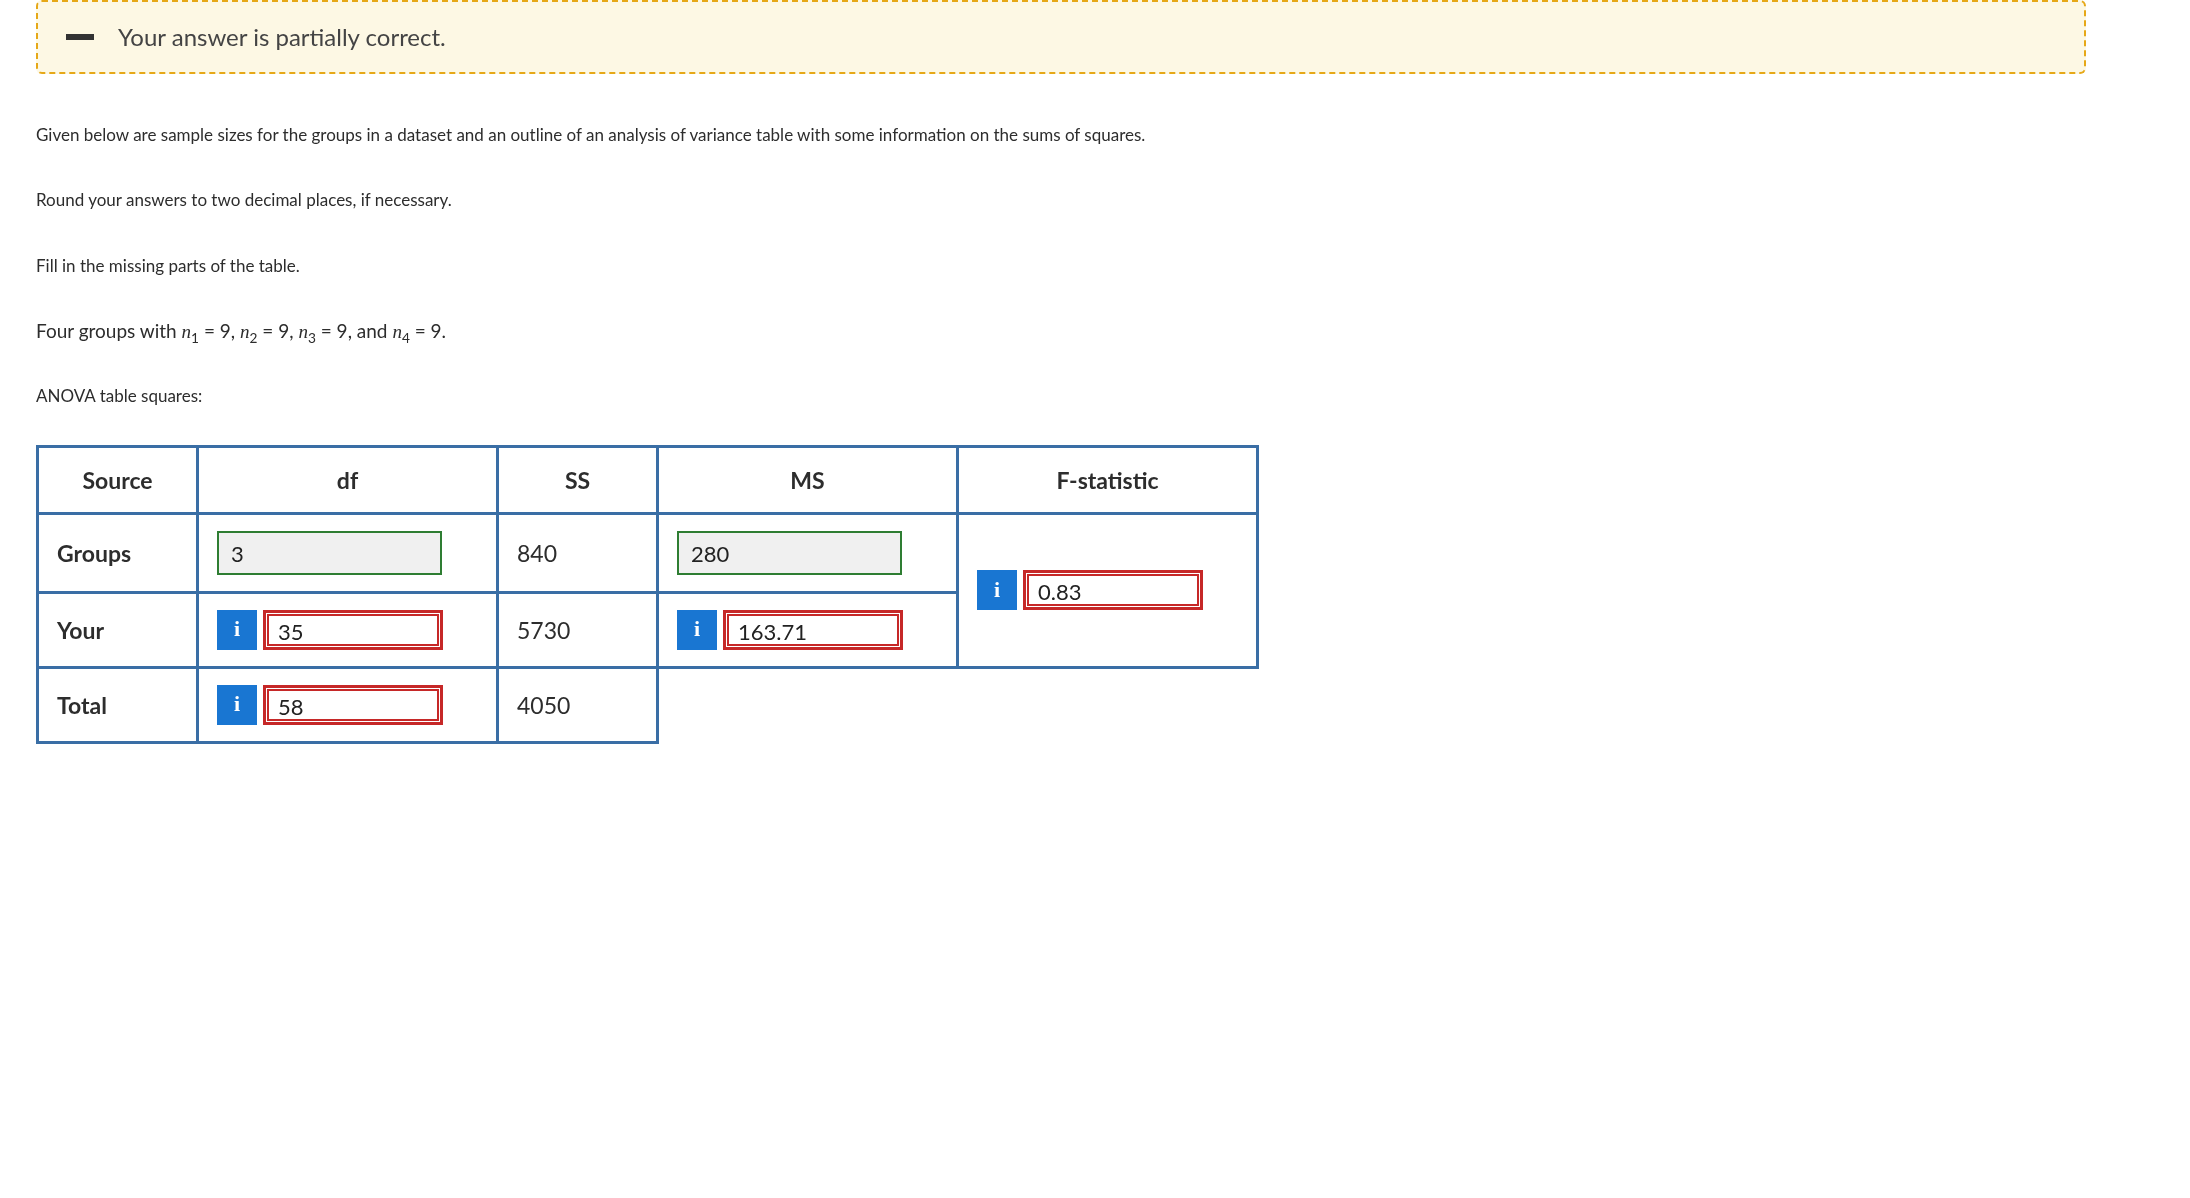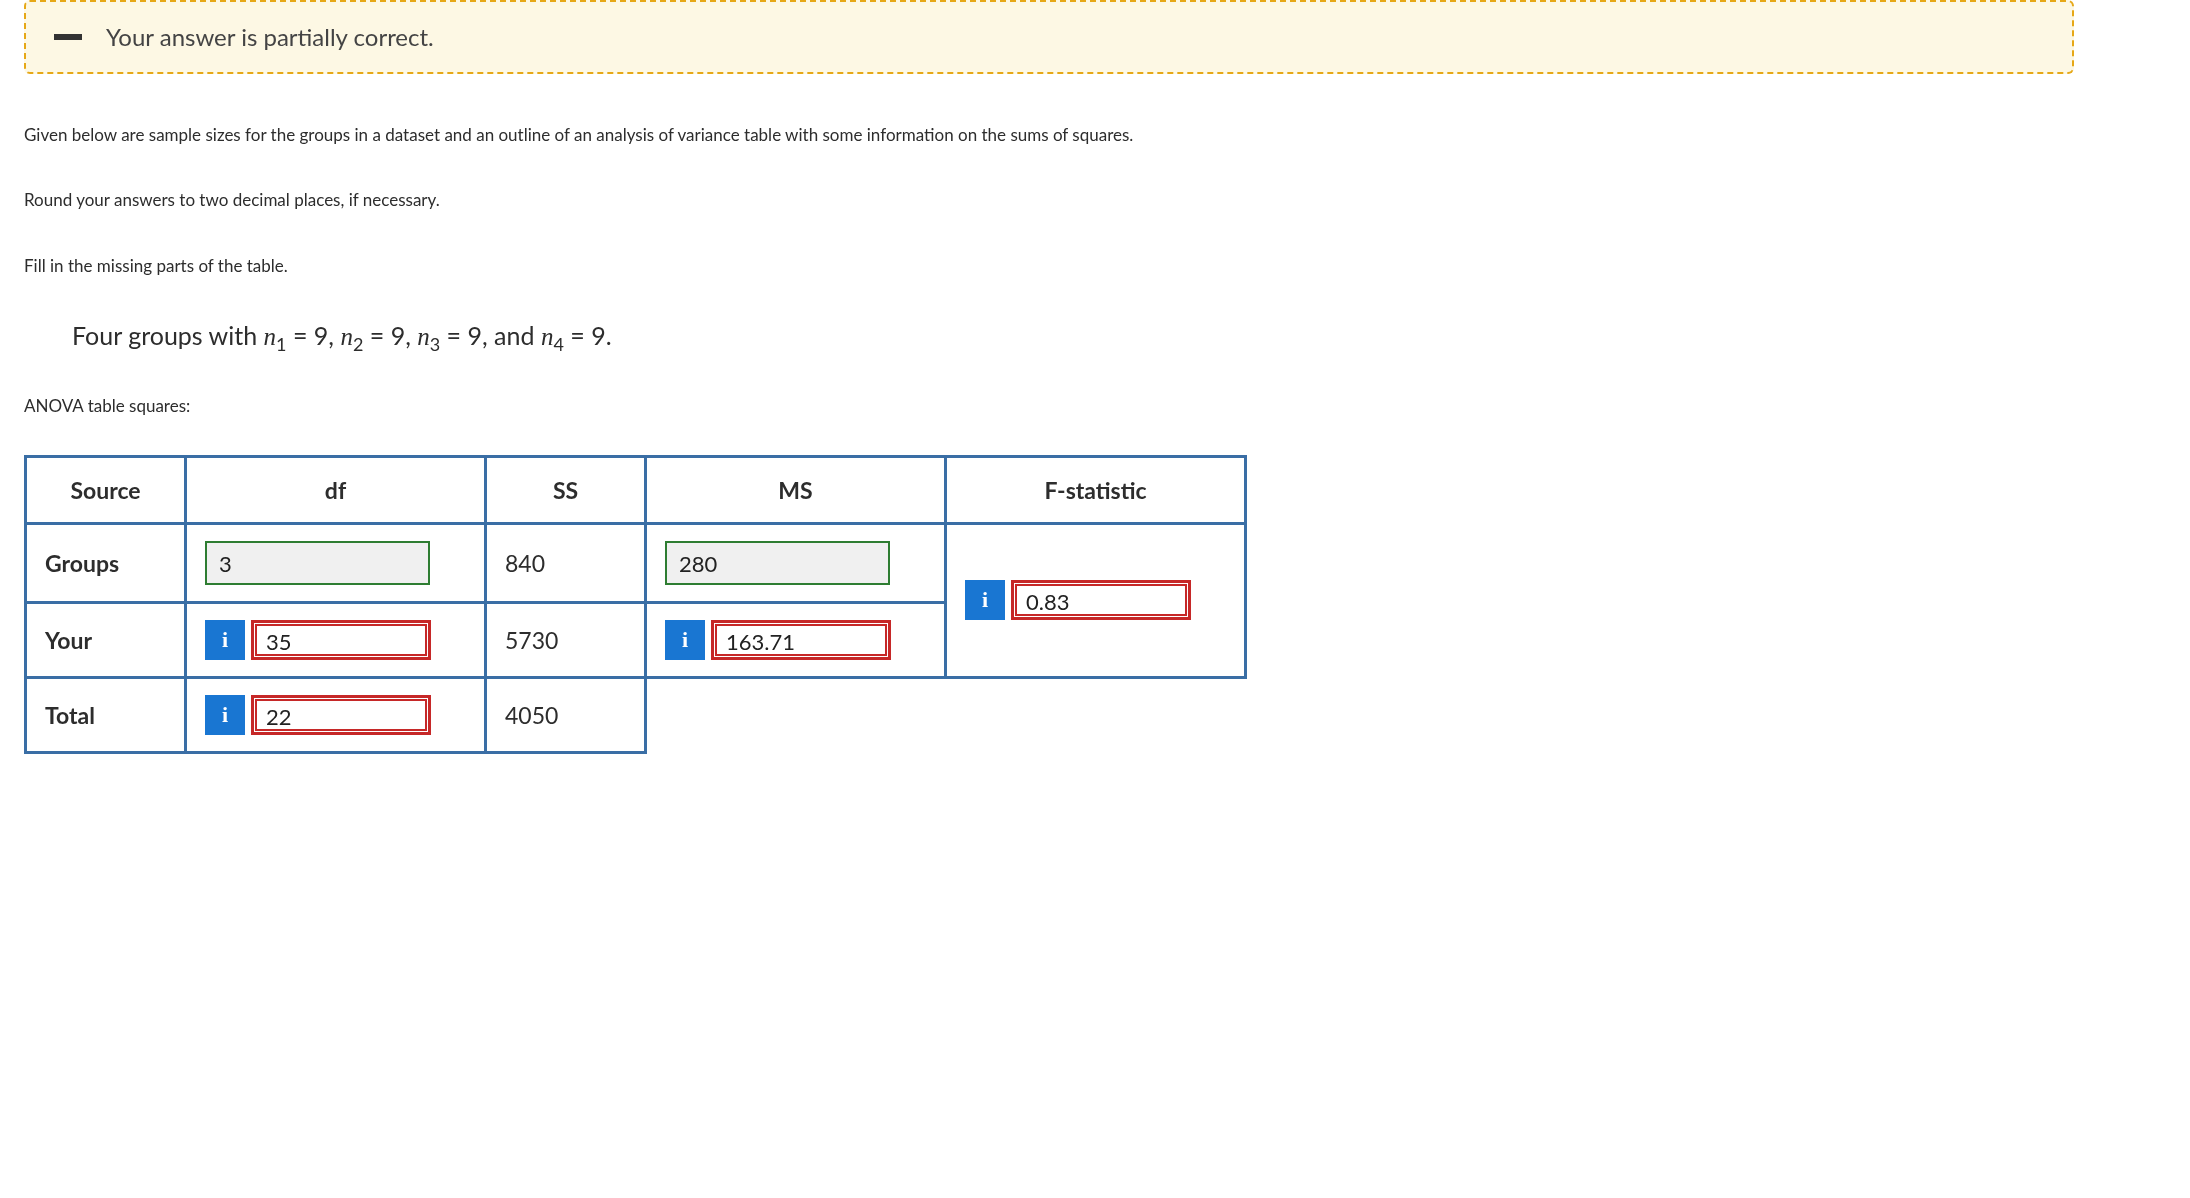--- a/index.html
+++ b/index.html
@@ -9,21 +9,21 @@
     font-family: "Lato", "Helvetica Neue", Arial, sans-serif;
     background: #ffffff;
     color: #2d2d2d;
     font-size: 23px;
     line-height: 1.4;
   }
   .page {
     width: 2190px;
     height: 1198px;
     position: relative;
-    padding: 0 24px;
+    padding: 0 36px;
   }
   .feedback-box {
     background: #fdf8e4;
     border: 2px dashed #e6a817;
     border-radius: 6px;
     padding: 18px 28px;
     display: flex;
     align-items: center;
     gap: 24px;
     margin-bottom: 48px;
@@ -40,23 +40,22 @@
     font-size: 24px;
   }
   .body-text {
     font-size: 17px;
     color: #2d2d2d;
     margin-bottom: 40px;
     line-height: 1.5;
     max-width: 2050px;
   }
   .math-line {
-    font-size: 25px;
+    font-size: 19px;
     margin-bottom: 36px;
-    margin-left: 48px;
   }
   .math-var { font-style: italic; font-family: "Times New Roman", serif; }
   .sub { vertical-align: sub; font-size: 0.72em; }
   table.anova {
     border-collapse: collapse;
     margin-top: 36px;
   }
   table.anova th, table.anova td {
     border: 3px solid #3a6ea5;
     padding: 16px 18px;
@@ -186,21 +185,21 @@
           <span class="info-badge">i</span>
           <span class="input-wrong">163.71</span>
         </span>
       </td>
     </tr>
     <tr>
       <td class="row-label">Total</td>
       <td>
         <span class="input-wrong-wrap">
           <span class="info-badge">i</span>
-          <span class="input-wrong">22</span>
+          <span class="input-wrong">58</span>
         </span>
       </td>
       <td class="ss-val">4050</td>
       <td class="noborder"></td>
       <td class="noborder"></td>
     </tr>
   </tbody>
     </table>
 
 </div>

